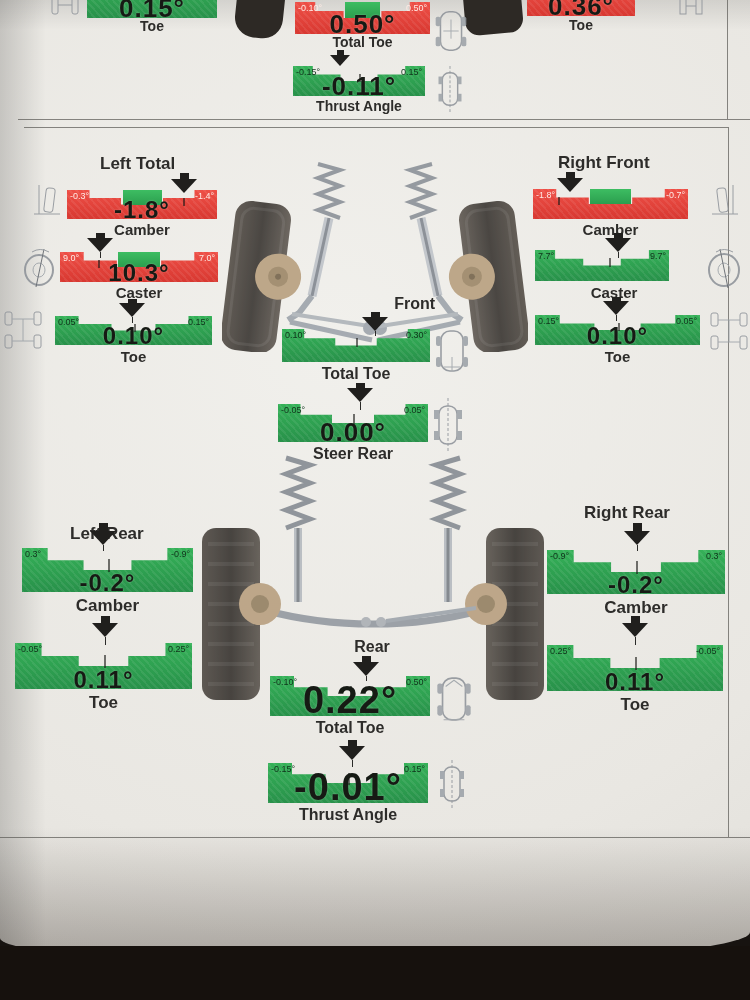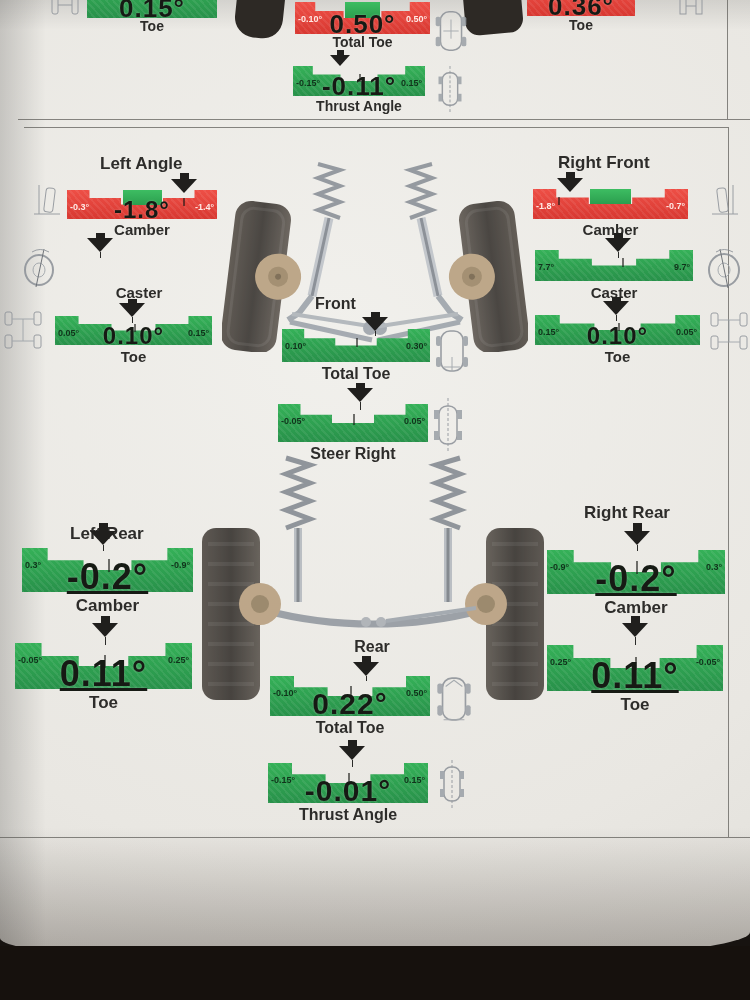--- a/index.html
+++ b/index.html
@@ -25,27 +25,27 @@
   .meter.green .fill{background:
       repeating-linear-gradient(48deg, rgba(255,255,255,.07) 0 2px, rgba(0,0,0,0) 2px 5px),
       linear-gradient(180deg,#35b158,#28914a);}
   .meter.red .fill{background:
       repeating-linear-gradient(48deg, rgba(255,255,255,.07) 0 2px, rgba(0,0,0,0) 2px 5px),
       linear-gradient(180deg,#ee4f46,#d83831);}
   .meter .spec{display:none;position:absolute;left:37%;top:0;width:26%;height:50%;
       background:linear-gradient(180deg,#3dbd62,#2b9e4e);}
   .meter.red .spec{display:block;}
   .meter .tick{position:absolute;top:26%;height:28%;width:2px;background:rgba(25,25,22,.6);}
-  .meter .lim{position:absolute;top:13px;font-weight:bold;font-size:9px;line-height:1;letter-spacing:0;}
+  .meter .lim{position:absolute;top:2px;font-weight:normal;font-size:9px;line-height:1;letter-spacing:0;}
   .meter .lim-l{left:3px;} .meter .lim-r{right:3px;}
   .meter.green .lim{color:#10331b;}
   .meter.red .lim{color:#ffe9e4;}
   .meter .val{position:absolute;left:0;right:0;bottom:-3px;text-align:center;font-weight:bold;
       color:#161a14;line-height:1;letter-spacing:1px;text-shadow:0 0 2px rgba(255,255,255,.35);}
-  .m-sm .val{font-size:24px;} .m-md .val{font-size:26px;} .m-md2 .val{font-size:30px;} .m-lg .val{font-size:36px;text-decoration:underline;}
+  .m-sm .val{font-size:24px;} .m-md .val{font-size:26px;} .m-md2 .val{font-size:38px;} .m-lg .val{font-size:24px;}
   
   .arr{position:absolute;width:28px;display:flex;flex-direction:column;align-items:center;}
   .arr i{display:block;}
   .arr .stem{width:9px;background:#201f1d;}
   .arr .head{width:0;height:0;border-left:13px solid transparent;border-right:13px solid transparent;border-top:14px solid #201f1d;}
   .arr.arr-sm .stem{width:7px;}
   .arr.arr-sm .head{border-left-width:10px;border-right-width:10px;border-top-width:11px;}
   .arr .needle{width:1px;background:#2a2a28;}
   
   .hd{position:absolute;font-weight:bold;color:#2d2c2a;white-space:nowrap;}
@@ -123,21 +123,21 @@
     <rect x="22" y="2" width="6" height="18" rx="2" fill="none" stroke="#8b9097"></rect>
     <line x1="8" y1="11" x2="22" y2="11" stroke="#8b9097"></line>
   </svg>
   <svg class="sicon" style="left:678px;top:-4px;width:26px;height:20px;" viewBox="0 0 26 20">
     <rect x="2" y="2" width="6" height="16" fill="none" stroke="#8b9097"></rect>
     <rect x="18" y="2" width="6" height="16" fill="none" stroke="#8b9097"></rect>
     <line x1="8" y1="10" x2="18" y2="10" stroke="#8b9097"></line>
   </svg>
 
 
-  <div class="hd" style="left:100px;top:154px;font-size:17px;">Left Angle</div>
+  <div class="hd" style="left:100px;top:154px;font-size:17px;">Left Total</div>
   <div class="arr" style="left:170px;top:173px;">
       <i class="stem" style="height:6px"></i>
       <i class="head"></i>
     </div>
 
   <div class="meter red m-sm" style="left:67px;top:190px;width:150px;height:29px;">
     <div class="fill"></div>
     <div class="spec"></div>
     <i class="tick" style="left:77%"></i>
     <span class="lim lim-l">-0.3°</span>
@@ -149,20 +149,28 @@
     <line x1="5" y1="2" x2="5" y2="31" stroke="#8b9097"></line>
     <rect x="11" y="5" width="9" height="24" rx="3" fill="none" stroke="#8b9097" transform="rotate(7 15 17)"></rect>
     <line x1="0" y1="31" x2="26" y2="31" stroke="#8b9097"></line>
   </svg>
 
   <div class="arr" style="left:86px;top:233px;">
       <i class="stem" style="height:5px"></i>
       <i class="head"></i>
       <i class="needle" style="height:6px"></i>
     </div>
+  <div class="meter red m-sm" style="left:60px;top:252px;width:158px;height:30px;">
+    <div class="fill"></div>
+    <div class="spec"></div>
+    <i class="tick" style="left:24%"></i>
+    <span class="lim lim-l">9.0°</span>
+    <span class="lim lim-r">7.0°</span>
+    <span class="val">10.3°</span>
+  </div>
   <div class="lbl" style="left:60px;top:284px;width:158px;font-size:15px;">Caster</div>
   <svg class="sicon" style="left:22px;top:247px;width:38px;height:42px;" viewBox="0 0 38 42">
     <ellipse cx="17" cy="23" rx="14" ry="15" fill="none" stroke="#8b9097" stroke-width="2"></ellipse>
     <ellipse cx="17" cy="23" rx="6" ry="7" fill="none" stroke="#9aa0a6"></ellipse>
     <line x1="22" y1="2" x2="14" y2="40" stroke="#5a5f66"></line>
     <path d="M10 5 Q18 0 27 5" fill="none" stroke="#8b9097"></path>
   </svg>
 
   <div class="arr" style="left:118px;top:299px;">
       <i class="stem" style="height:4px"></i>
@@ -203,21 +211,21 @@
     <line x1="21" y1="2" x2="21" y2="31" stroke="#8b9097"></line>
     <rect x="6" y="5" width="9" height="24" rx="3" fill="none" stroke="#8b9097" transform="rotate(-7 11 17)"></rect>
     <line x1="0" y1="31" x2="26" y2="31" stroke="#8b9097"></line>
   </svg>
 
   <div class="arr" style="left:604px;top:233px;">
       <i class="stem" style="height:5px"></i>
       <i class="head"></i>
       <i class="needle" style="height:6px"></i>
     </div>
-  <div class="meter green m-sm" style="left:535px;top:250px;width:158px;height:31px;">
+  <div class="meter green m-sm" style="left:535px;top:250px;width:134px;height:31px;">
     <div class="fill"></div>
     <i class="tick" style="left:55%"></i>
     <span class="lim lim-l">7.7°</span>
     <span class="lim lim-r">9.7°</span>
   </div>
   <div class="lbl" style="left:535px;top:284px;width:158px;font-size:15px;">Caster</div>
   <svg class="sicon" style="left:704px;top:247px;width:40px;height:44px;" viewBox="0 0 40 44">
     <ellipse cx="20" cy="23" rx="15" ry="16" fill="none" stroke="#8b9097" stroke-width="2"></ellipse>
     <ellipse cx="20" cy="23" rx="6" ry="7" fill="none" stroke="#9aa0a6"></ellipse>
     <line x1="16" y1="2" x2="24" y2="41" stroke="#5a5f66"></line>
@@ -265,21 +273,21 @@
         <rect x="6" y="46" width="56" height="150" rx="16" fill="url(#tg)"></rect>
         <rect x="13" y="53" width="42" height="136" rx="12" fill="none" stroke="rgba(255,255,255,.08)" stroke-width="3"></rect>
         <circle cx="56" cy="118" r="23" fill="#b59b79"></circle>
         <circle cx="56" cy="118" r="10" fill="#97805f"></circle>
         <circle cx="56" cy="118" r="3" fill="#6e5c42"></circle>
       </g>
     </g>
     <use href="#fhalf" transform="translate(306,0) scale(-1,1)"></use>
   </svg>
 
-  <div class="hd" style="left:315px;top:295px;width:120px;font-size:16px;text-align:left;">Front</div>
+  <div class="hd" style="left:315px;top:295px;width:120px;font-size:16px;text-align:right;">Front</div>
   <div class="arr" style="left:361px;top:312px;">
       <i class="stem" style="height:5px"></i>
       <i class="head"></i>
       <i class="needle" style="height:5px"></i>
     </div>
   <div class="meter green m-md" style="left:282px;top:329px;width:148px;height:33px;">
     <div class="fill"></div>
     <i class="tick" style="left:50%"></i>
     <span class="lim lim-l">0.10°</span>
     <span class="lim lim-r">0.30°</span>
@@ -297,22 +305,23 @@
   <div class="arr" style="left:346px;top:383px;">
       <i class="stem" style="height:5px"></i>
       <i class="head"></i>
       <i class="needle" style="height:8px"></i>
     </div>
   <div class="meter green m-md" style="left:278px;top:404px;width:150px;height:38px;">
     <div class="fill"></div>
     <i class="tick" style="left:50%"></i>
     <span class="lim lim-l">-0.05°</span>
     <span class="lim lim-r">0.05°</span>
-  </div>
-  <div class="lbl" style="left:268px;top:445px;width:170px;font-size:16px;">Steer Right</div>
+    <span class="val">0.00°</span>
+  </div>
+  <div class="lbl" style="left:268px;top:445px;width:170px;font-size:16px;">Steer Rear</div>
   <svg class="sicon" style="left:432px;top:398px;width:32px;height:54px;" viewBox="0 0 32 54">
     <rect x="7" y="8" width="18" height="38" rx="8" fill="none" stroke="#8b9097" stroke-width="1.5"></rect>
     <line x1="16" y1="0" x2="16" y2="54" stroke="#8b9097" stroke-dasharray="3 2"></line>
     <rect x="2" y="12" width="5" height="9" fill="#9aa0a6"></rect>
       <rect x="25" y="12" width="5" height="9" fill="#9aa0a6"></rect>
     <rect x="2" y="33" width="5" height="9" fill="#9aa0a6"></rect>
       <rect x="25" y="33" width="5" height="9" fill="#9aa0a6"></rect>
   </svg>
 
   <svg class="sicon" style="left:198px;top:452px;width:350px;height:250px;" viewBox="0 0 350 250">

